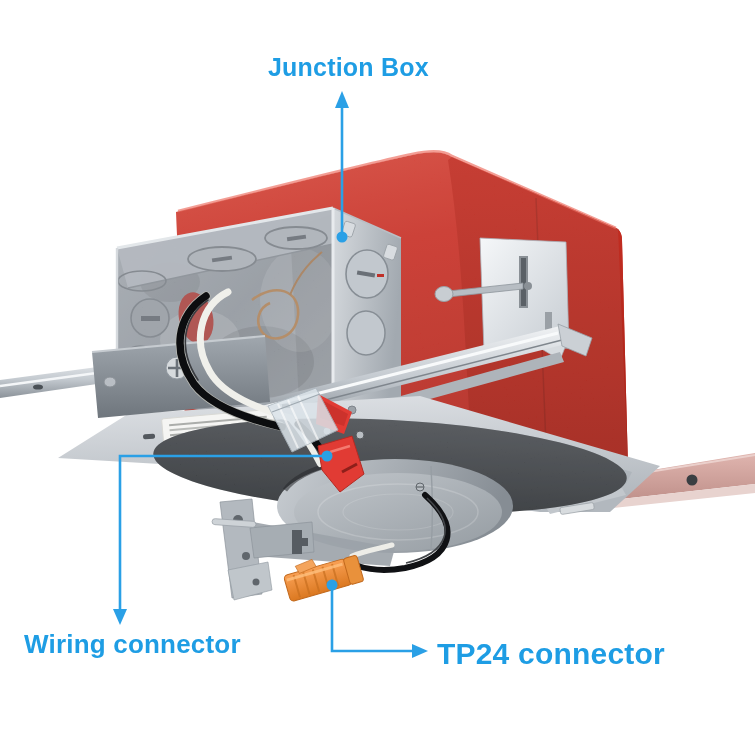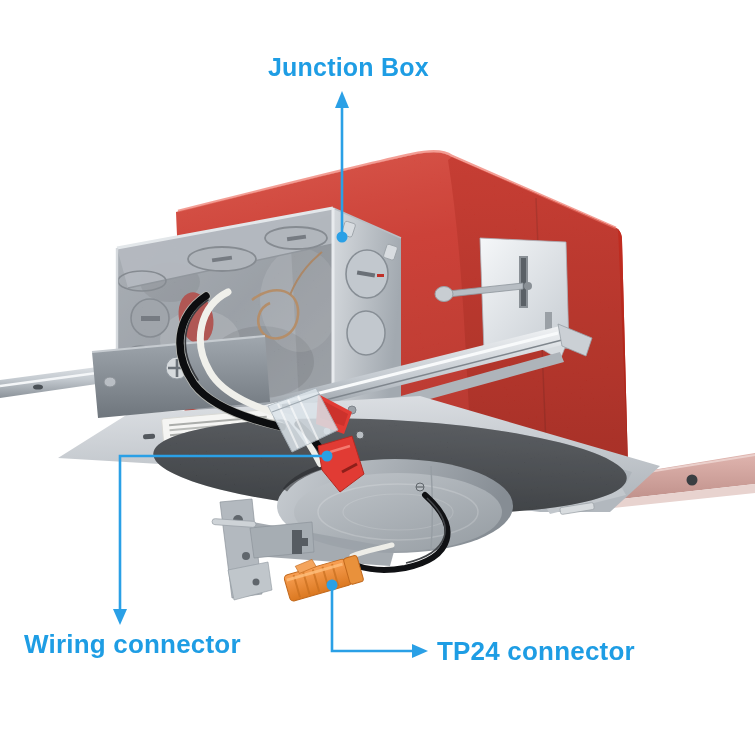--- a/index.html
+++ b/index.html
@@ -3,21 +3,21 @@
 <meta charset="utf-8">
 <style>
   html,body{margin:0;padding:0;background:#fff;}
   .stage{position:relative;width:755px;height:755px;background:#fff;overflow:hidden;
          font-family:"Liberation Sans",sans-serif;}
   .stage svg{position:absolute;left:0;top:0;}
   .callout{position:absolute;color:var(--accent,#1E9DE4);font-weight:700;
            letter-spacing:0.2px;white-space:nowrap;line-height:1.05;}
   .callout.jb{left:268px;top:54px;font-size:25px;}
   .callout.wc{left:24px;top:631px;font-size:26px;}
-  .callout.tp{left:437px;top:638px;font-size:26px;}
+  .callout.tp{left:437px;top:638px;font-size:30px;}
 </style>
 </head>
 <body>
 
 <div class="stage">
 <svg width="755" height="755" viewBox="0 0 755 755">
   <defs>
     <linearGradient id="redFront" x1="0" y1="0" x2="0.25" y2="1">
       <stop offset="0" stop-color="#DD4D3F"></stop>
           <stop offset="0.35" stop-color="#D0352A"></stop>

